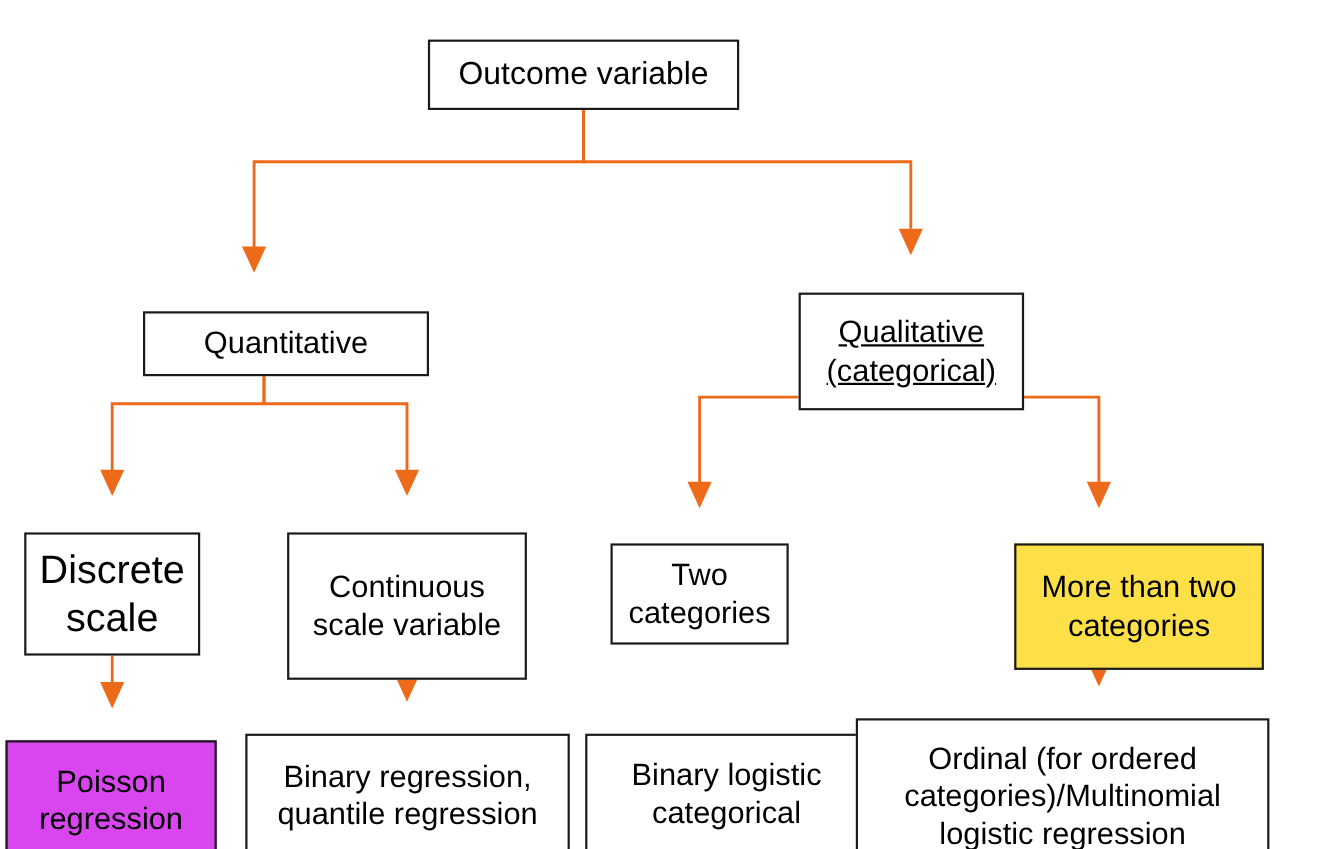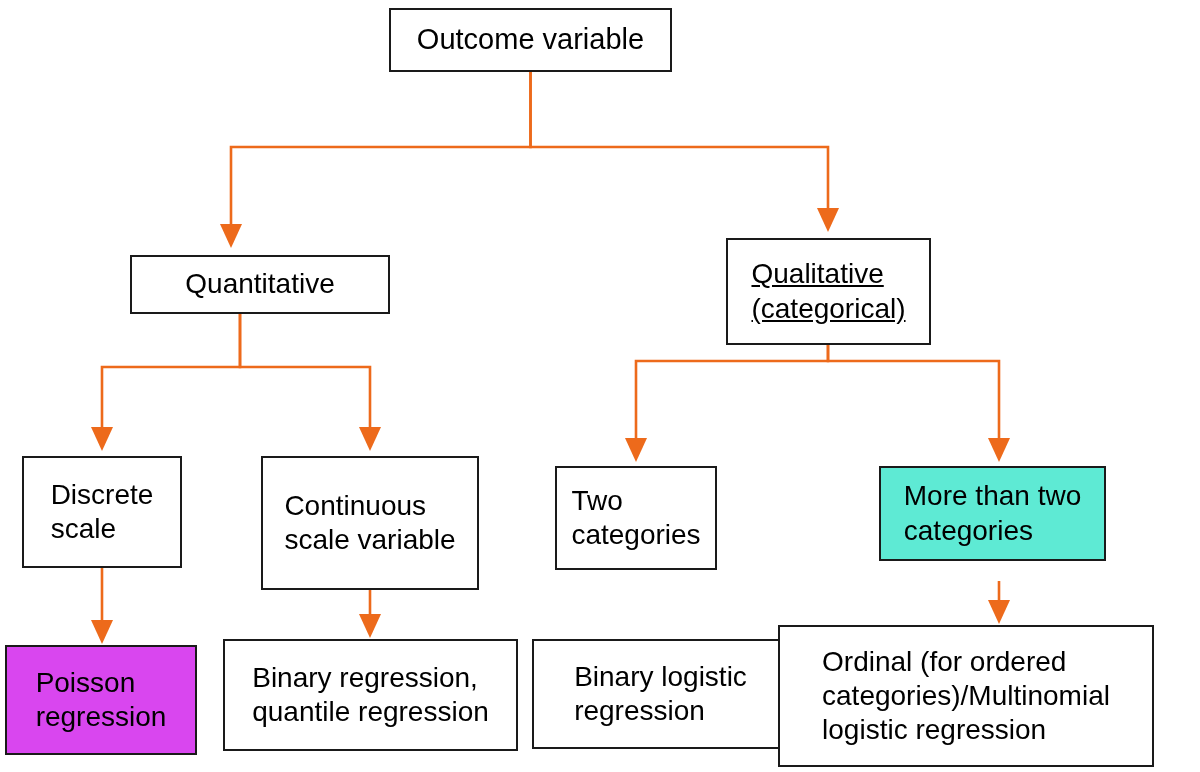--- a/index.html
+++ b/index.html
@@ -25,27 +25,28 @@
     height: 772px;
   }
   .node {
     position: absolute;
     box-sizing: border-box;
     background: #ffffff;
     border: 2.5px solid #1a1a1a;
     display: flex;
     align-items: center;
     justify-content: center;
-    text-align: left;
+    text-align: center;
     color: #000000;
     font-family: "Liberation Sans", sans-serif;
     font-weight: 400;
     line-height: 1.22;
     white-space: pre-line;
     padding: 2px 6px;
+    margin-top: 28px;
   }
   .node-label {
     display: block;
     white-space: pre-line;
   }
 </style>
 </head>
 <body>
 
 <div id="flowchart-root">
@@ -87,32 +88,32 @@
         <path d="M 999 581 L 999 603" fill="none" stroke="#ED6A1B" stroke-width="2.6" stroke-linecap="butt" stroke-linejoin="miter"></path>
         <polygon points="988,600 1010,600 999,624" fill="#ED6A1B"></polygon>
       </g>
     </svg>
 
   <div id="node-layer">
       <div class="node" style="left: 389px; top: 8px; width: 283px; height: 64px; font-size: 29px; border-color: rgb(26, 26, 26); background: rgb(255, 255, 255); color: rgb(0, 0, 0);"><span class="node-label">Outcome variable</span></div>
       <div class="node" style="left: 130px; top: 255px; width: 260px; height: 59px; font-size: 28px; border-color: rgb(26, 26, 26); background: rgb(255, 255, 255); color: rgb(0, 0, 0);"><span class="node-label">Quantitative</span></div>
       <div class="node" style="left: 726px; top: 238px; width: 205px; height: 107px; font-size: 28px; border-color: rgb(26, 26, 26); background: rgb(255, 255, 255); color: rgb(0, 0, 0); text-decoration: underline;"><span class="node-label">Qualitative
 (categorical)</span></div>
-      <div class="node" style="left: 22px; top: 456px; width: 160px; height: 112px; font-size: 28px; border-color: rgb(26, 26, 26); background: rgb(255, 255, 255); color: rgb(0, 0, 0);"><span class="node-label">Discrete
+      <div class="node" style="left: 22px; top: 456px; width: 160px; height: 112px; font-size: 36px; border-color: rgb(26, 26, 26); background: rgb(255, 255, 255); color: rgb(0, 0, 0);"><span class="node-label">Discrete
 scale</span></div>
       <div class="node" style="left: 261px; top: 456px; width: 218px; height: 134px; font-size: 28px; border-color: rgb(26, 26, 26); background: rgb(255, 255, 255); color: rgb(0, 0, 0);"><span class="node-label">Continuous
 scale variable</span></div>
-      <div class="node" style="left: 555px; top: 466px; width: 162px; height: 104px; font-size: 28px; border-color: rgb(26, 26, 26); background: rgb(255, 255, 255); color: rgb(0, 0, 0);"><span class="node-label">Two
+      <div class="node" style="left: 555px; top: 466px; width: 162px; height: 92px; font-size: 28px; border-color: rgb(26, 26, 26); background: rgb(255, 255, 255); color: rgb(0, 0, 0);"><span class="node-label">Two
 categories</span></div>
-      <div class="node" style="left: 879px; top: 466px; width: 227px; height: 95px; font-size: 28px; border-color: rgb(26, 26, 26); background: #5eead4; color: rgb(0, 0, 0);"><span class="node-label">More than two
+      <div class="node" style="left: 922px; top: 466px; width: 227px; height: 115px; font-size: 28px; border-color: rgb(26, 26, 26); background: #fde047; color: rgb(0, 0, 0);"><span class="node-label">More than two
 categories</span></div>
       <div class="node" style="left: 5px; top: 645px; width: 192px; height: 110px; font-size: 28px; border-color: rgb(26, 26, 26); background: #d946ef; color: rgb(0, 0, 0);"><span class="node-label">Poisson
 regression</span></div>
       <div class="node" style="left: 223px; top: 639px; width: 295px; height: 112px; font-size: 28px; border-color: rgb(26, 26, 26); background: rgb(255, 255, 255); color: rgb(0, 0, 0);"><span class="node-label">Binary regression,
 quantile regression</span></div>
       <div class="node" style="left: 532px; top: 639px; width: 257px; height: 110px; font-size: 28px; border-color: rgb(26, 26, 26); background: rgb(255, 255, 255); color: rgb(0, 0, 0);"><span class="node-label">Binary logistic
-regression</span></div>
+categorical</span></div>
       <div class="node" style="left: 778px; top: 625px; width: 376px; height: 142px; font-size: 28px; border-color: rgb(26, 26, 26); background: rgb(255, 255, 255); color: rgb(0, 0, 0);"><span class="node-label">Ordinal (for ordered
 categories)/Multinomial
 logistic regression</span></div>
     </div>
 
 </div>
 
 </body></html>

